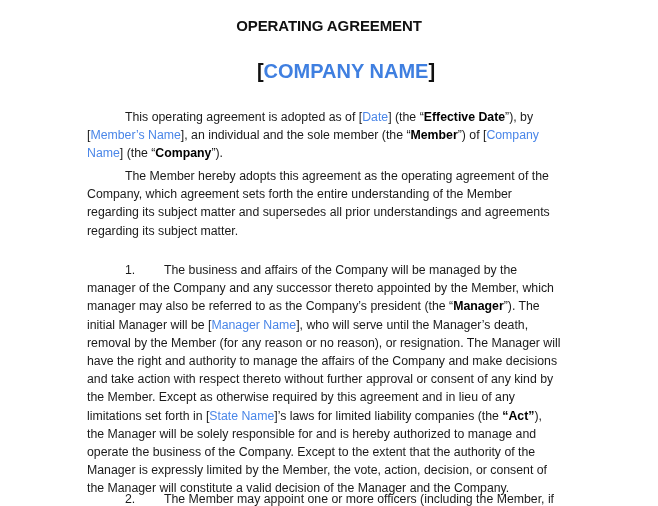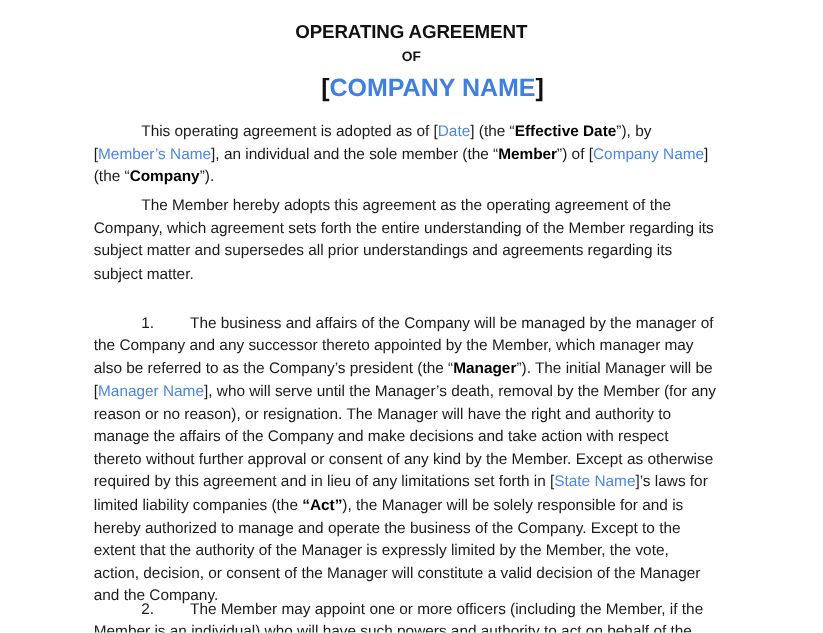--- a/index.html
+++ b/index.html
@@ -6,31 +6,30 @@
   body { width:658px; height:506px; overflow:hidden; position:relative;
          font-family: "Liberation Sans", "DejaVu Sans", sans-serif; color:#111; }
   .page { position:absolute; left:0; top:0; width:658px; height:506px; background:#fff; }
   .title { position:absolute; left:0; width:658px; text-align:center; font-weight:bold; color:#111; }
   .t1 { top:17px; font-size:15px; letter-spacing:-0.1px; }
   .t2 { top:40px; font-size:11px; }
   .t3 { top:60px; font-size:20px;margin-left:17px; }
   .ph { color:#4a86e8; }
   .t3 .ph { color:#3f7fe0; }
   .body { position:absolute; left:71px; width:506px; font-size:12.3px; line-height:18.2px; color:#1a1a1a; }
-  .p { margin:4px; }
+  .p { margin:16px; }
   .indent { display:inline-block; width:38px; }
   .num { display:inline-block; width:39px; padding-left:38px; }
   b { font-weight:bold; color:#000; }
 </style>
 </head>
 <body>
 
 <div class="page">
   <div class="title t1">OPERATING AGREEMENT</div>
-  <div class="title t2">OF</div>
   <div class="title t3">[<span class="ph">COMPANY NAME</span>]</div>
 
   <div class="body" style="top:92px;">
     <p class="p"><span class="indent"></span><span>This operating agreement is adopted as of [</span><span class="ph">Date</span><span>] (the “</span><b>Effective Date</b><span>”), by [</span><span class="ph">Member’s Name</span><span>], an individual and the sole member (the “</span><b>Member</b><span>”) of [</span><span class="ph">Company Name</span><span>] (the “</span><b>Company</b><span>”).</span></p>
   </div>
 
   <div class="body" style="top:151px;">
     <p class="p"><span class="indent"></span><span>The Member hereby adopts this agreement as the operating agreement of the Company, which agreement sets forth the entire understanding of the Member regarding its subject matter and supersedes all prior understandings and agreements regarding its subject matter.</span></p>
   </div>
 

